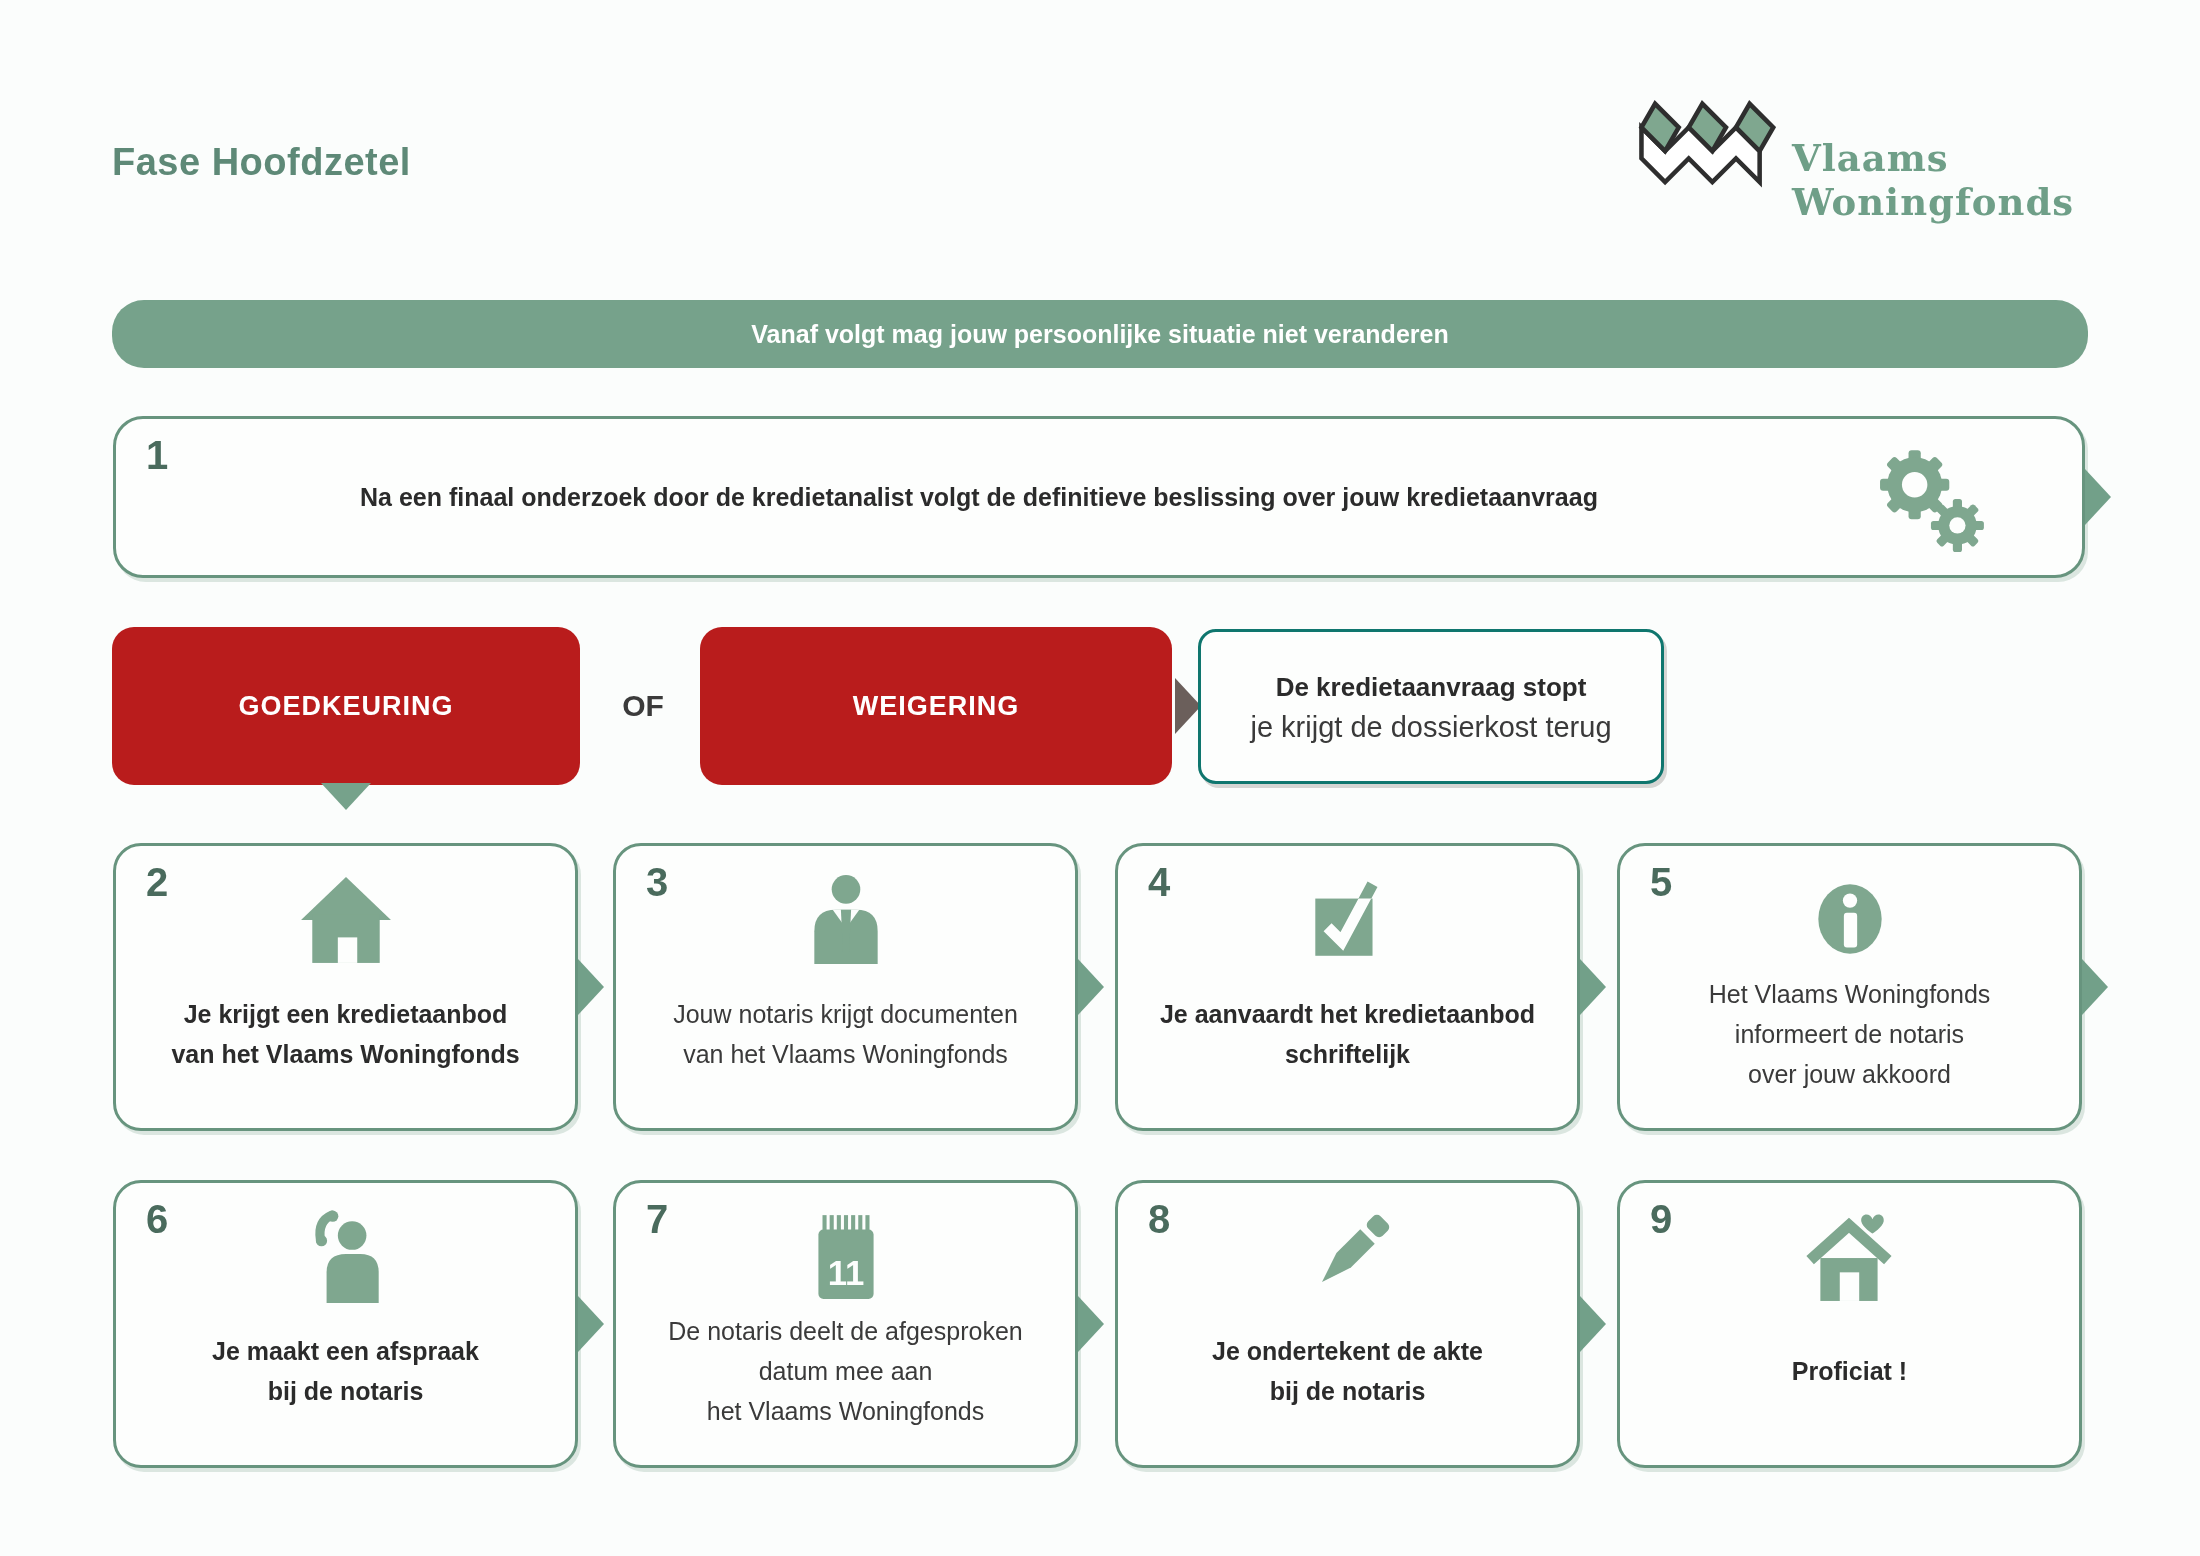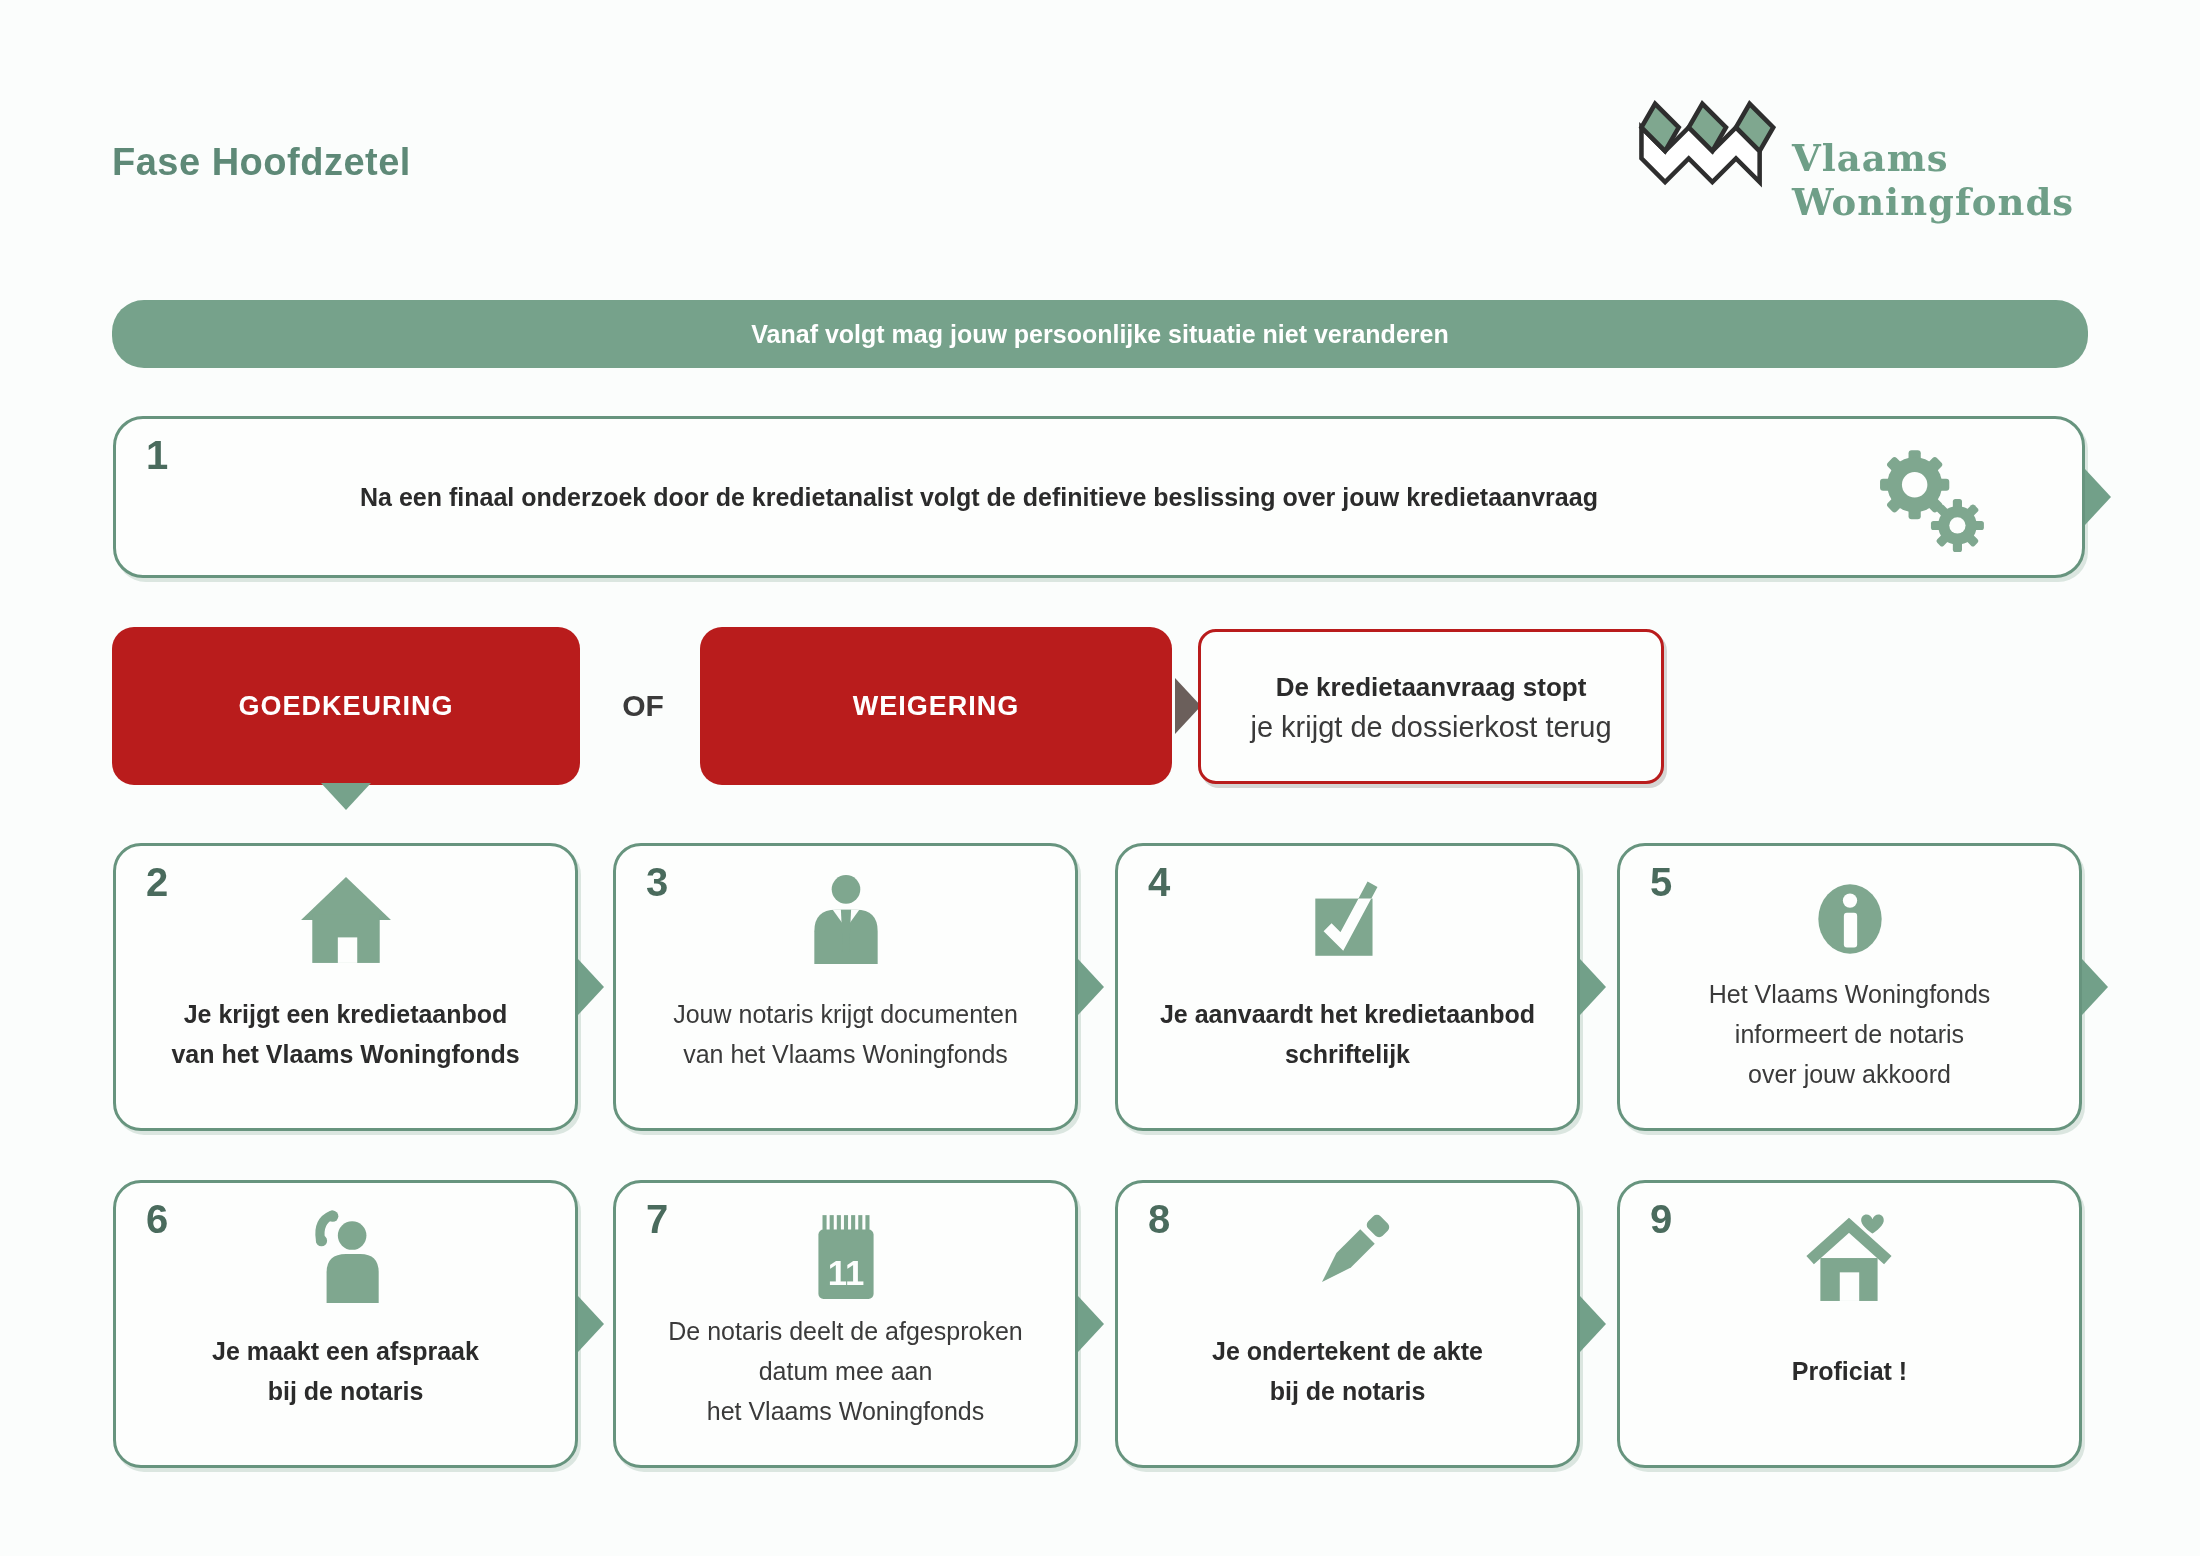--- a/index.html
+++ b/index.html
@@ -69,21 +69,21 @@
     border-left:25px solid transparent; border-right:25px solid transparent;
     border-top:27px solid #76a28b;
   }
   .or-label {
     position:absolute; left:588px; top:627px; width:110px; height:158px;
     display:flex; align-items:center; justify-content:center;
     font-size:30px; font-weight:bold; color:#3b3b3b;
   }
   .stop-box {
     position:absolute; left:1198px; top:629px; width:466px; height:155px; box-sizing:border-box;
-    background:#fdfefd; border:3px solid #b91c1c; border-radius:18px;
+    background:#fdfefd; border:3px solid #0f766e; border-radius:18px;
     box-shadow:3px 4px 0 rgba(77,72,70,0.22);
     display:flex; flex-direction:column; align-items:center; justify-content:center;
     text-align:center;
   }
   .stop-title { font-size:26px; font-weight:bold; color:#2b2b2b; line-height:40px; }
   .stop-subtitle { font-size:29px; color:#3a3a3a; line-height:40px; }
 </style>
 </head>
 <body>
 

